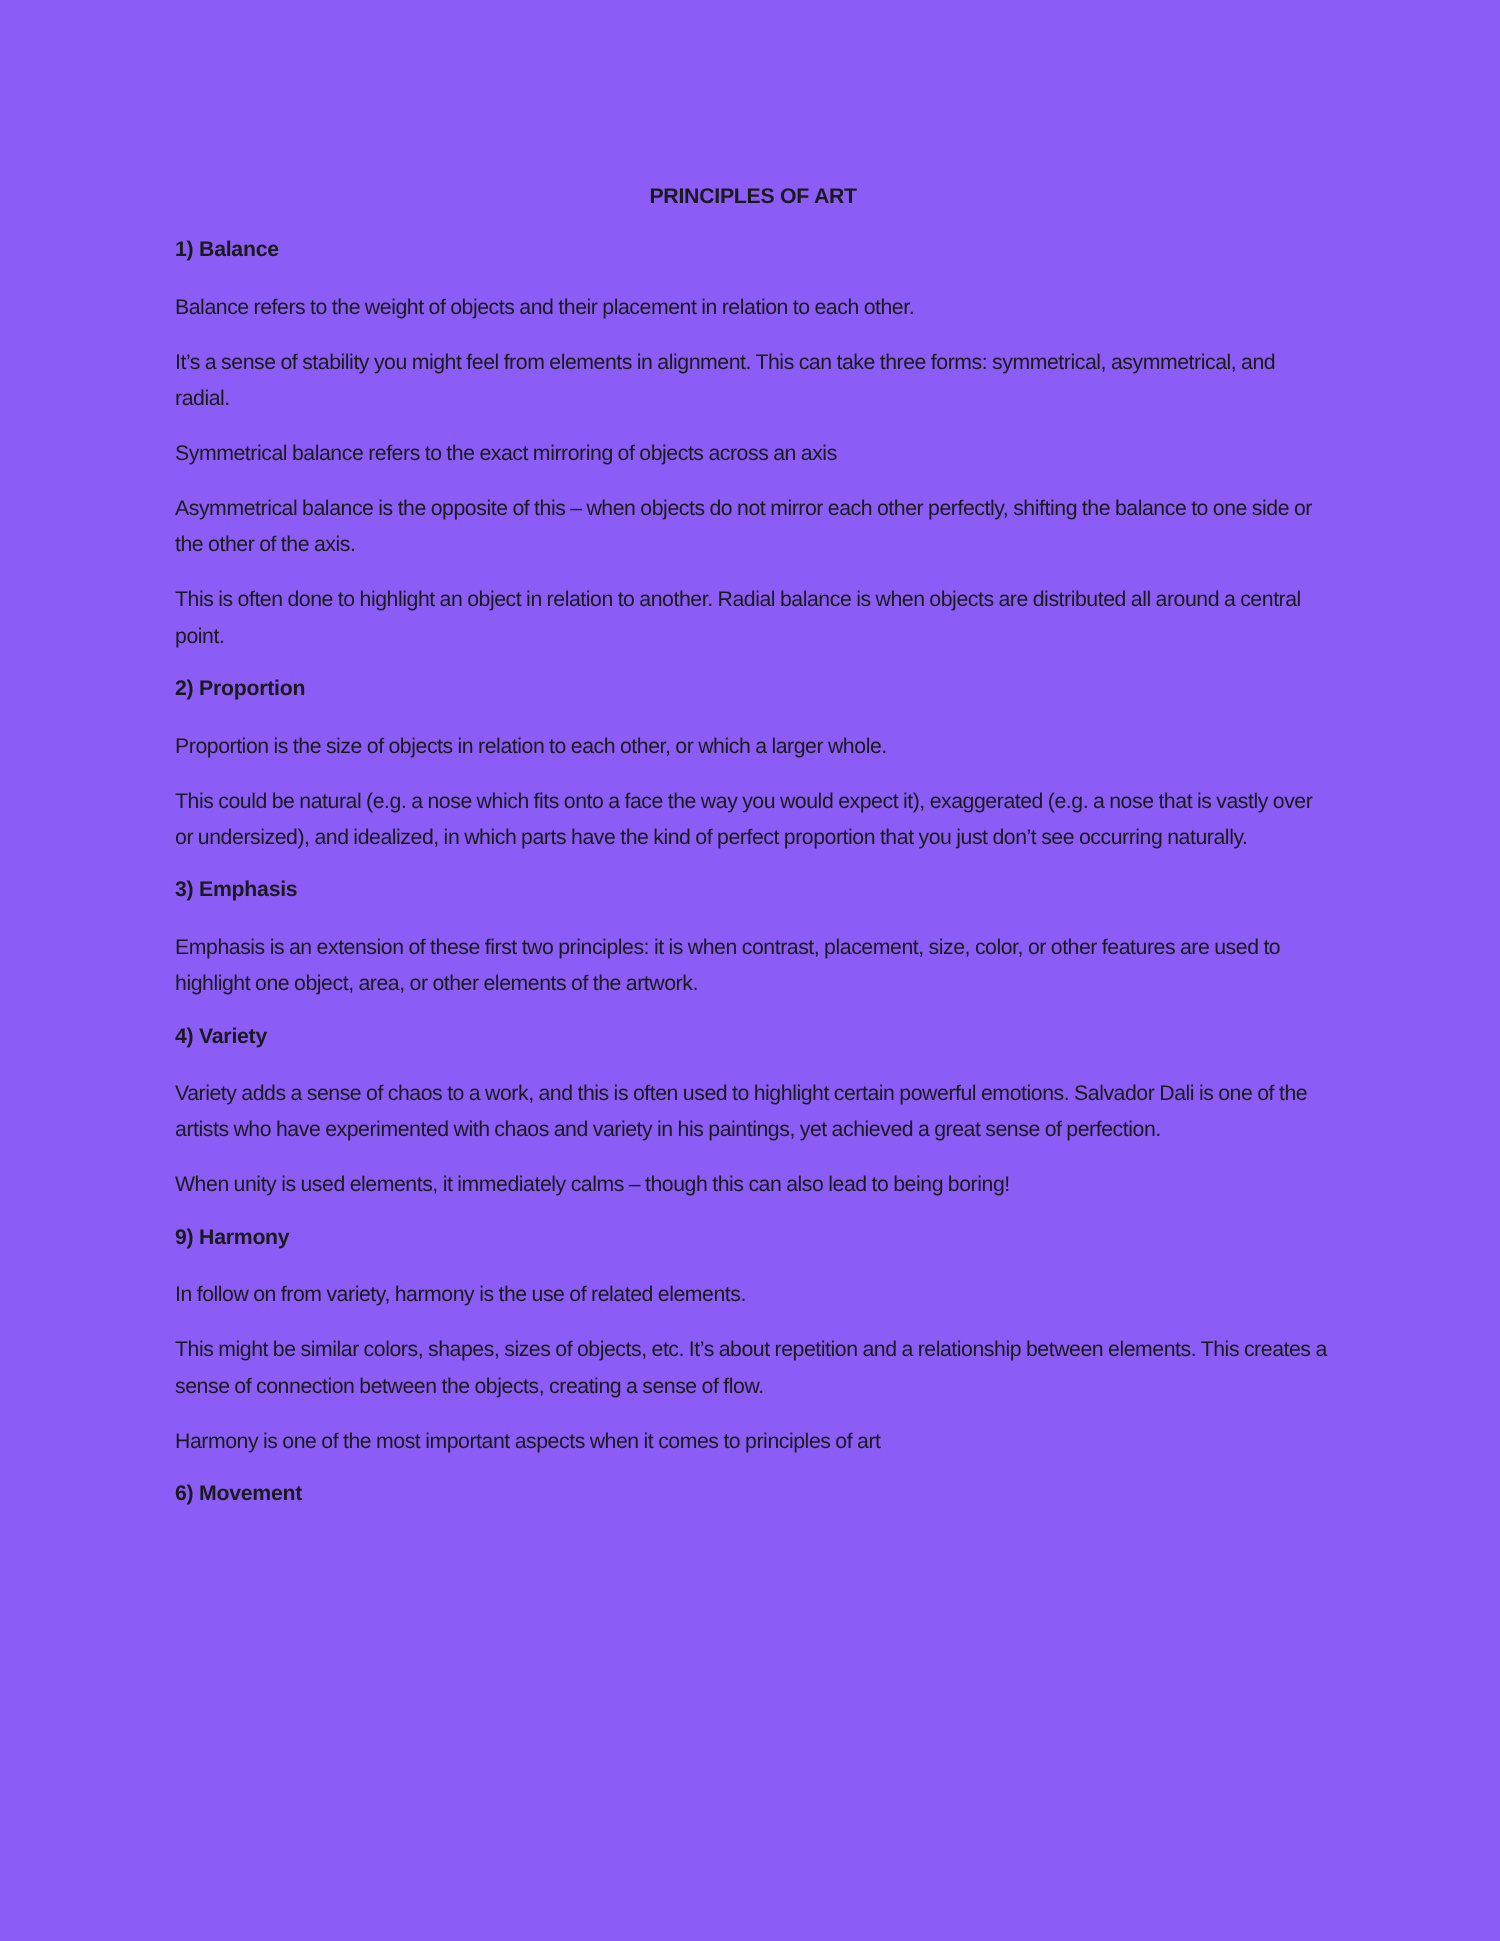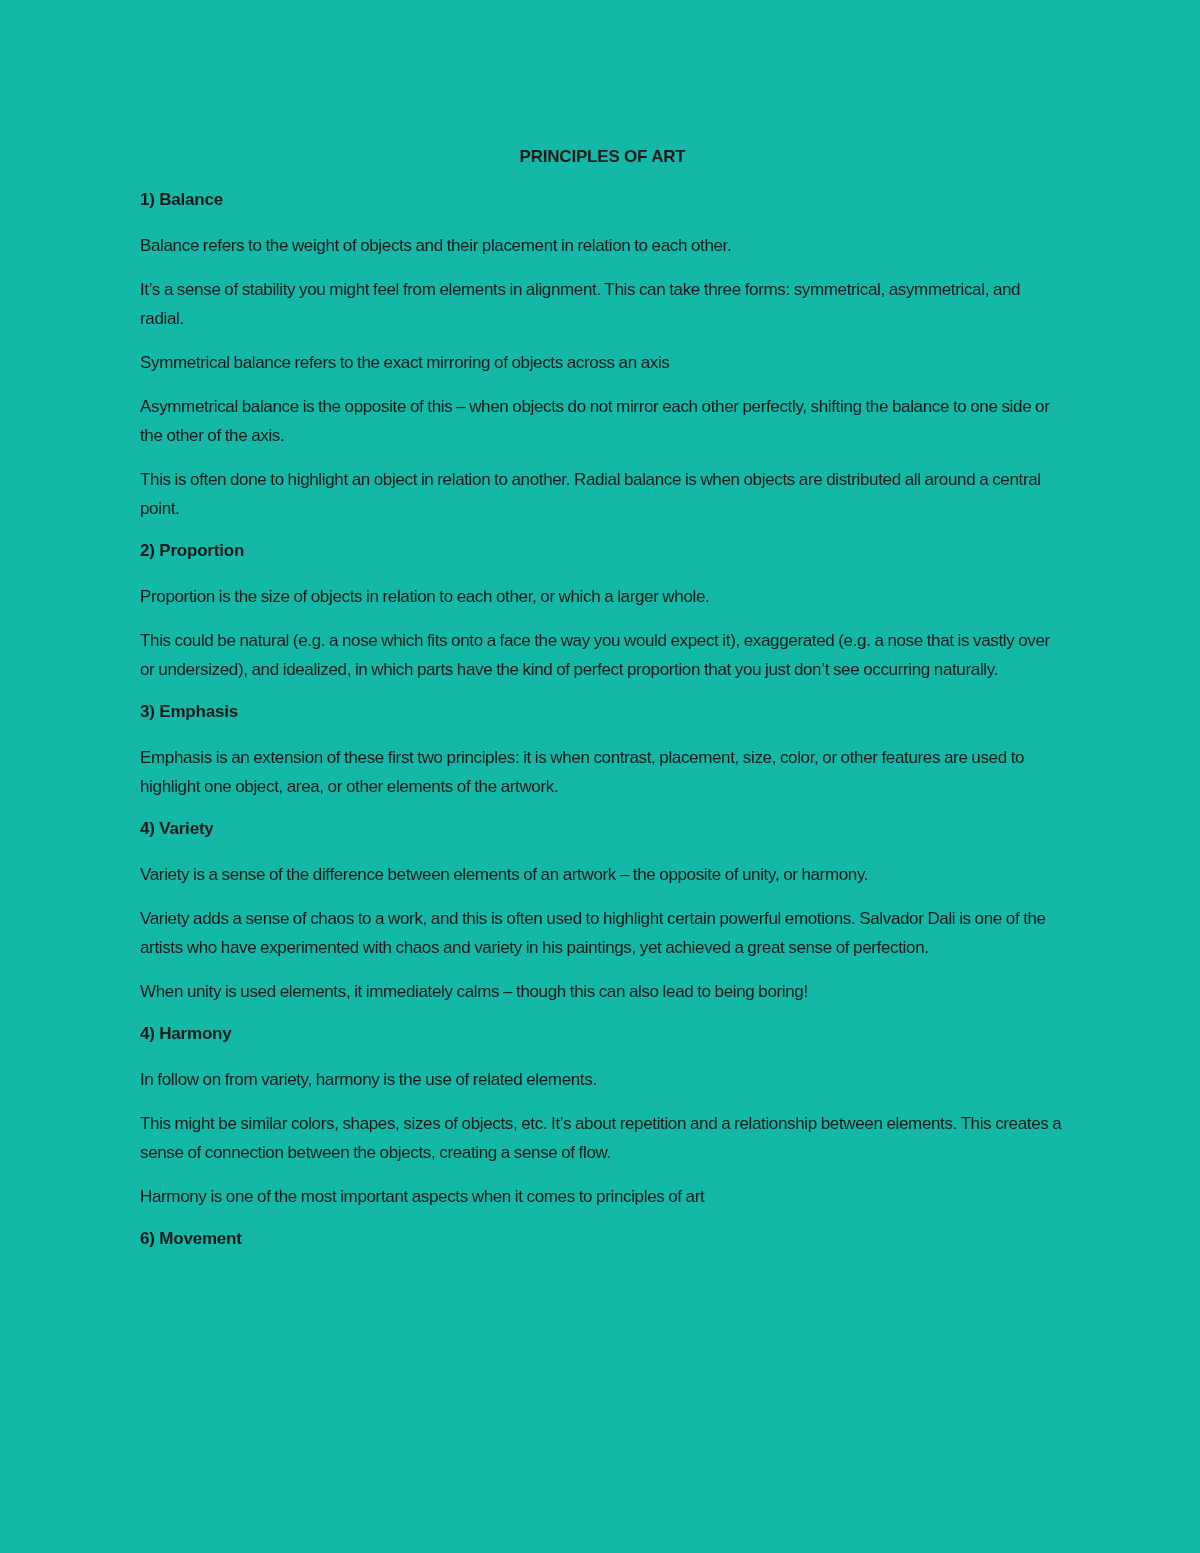--- a/index.html
+++ b/index.html
@@ -11,21 +11,21 @@
       width: 1200px;
       height: 1553px;
       overflow: hidden;
       font-family: "Liberation Sans", "DejaVu Sans", sans-serif;
       color: #1a1a1a;
     }
     .page {
       position: relative;
       width: 1200px;
       height: 1553px;
-      background: #14b8a6;
+      background: #8b5cf6;
     }
     .content {
       position: absolute;
       left: 140px;
       top: 144px;
       width: 925px;
     }
     .title {
       text-align: center;
       font-weight: bold;
@@ -72,27 +72,26 @@
       <p class="para">This could be natural (e.g. a nose which fits onto a face the way you would expect it), exaggerated (e.g. a nose that is vastly over or undersized), and idealized, in which parts have the kind of perfect proportion that you just don’t see occurring naturally.</p>
     </div>
 
     <div>
       <div class="heading">3) Emphasis</div>
       <p class="para">Emphasis is an extension of these first two principles: it is when contrast, placement, size, color, or other features are used to highlight one object, area, or other elements of the artwork.</p>
     </div>
 
     <div>
       <div class="heading">4) Variety</div>
-      <p class="para">Variety is a sense of the difference between elements of an artwork – the opposite of unity, or harmony.</p>
       <p class="para">Variety adds a sense of chaos to a work, and this is often used to highlight certain powerful emotions. Salvador Dali is one of the artists who have experimented with chaos and variety in his paintings, yet achieved a great sense of perfection.</p>
       <p class="para">When unity is used elements, it immediately calms – though this can also lead to being boring!</p>
     </div>
 
     <div>
-      <div class="heading">4) Harmony</div>
+      <div class="heading">9) Harmony</div>
       <p class="para">In follow on from variety, harmony is the use of related elements.</p>
       <p class="para">This might be similar colors, shapes, sizes of objects, etc. It’s about repetition and a relationship between elements. This creates a sense of connection between the objects, creating a sense of flow.</p>
       <p class="para">Harmony is one of the most important aspects when it comes to principles of art</p>
     </div>
 
     <div>
       <div class="heading">6) Movement</div>
     </div>
 
   </div>

